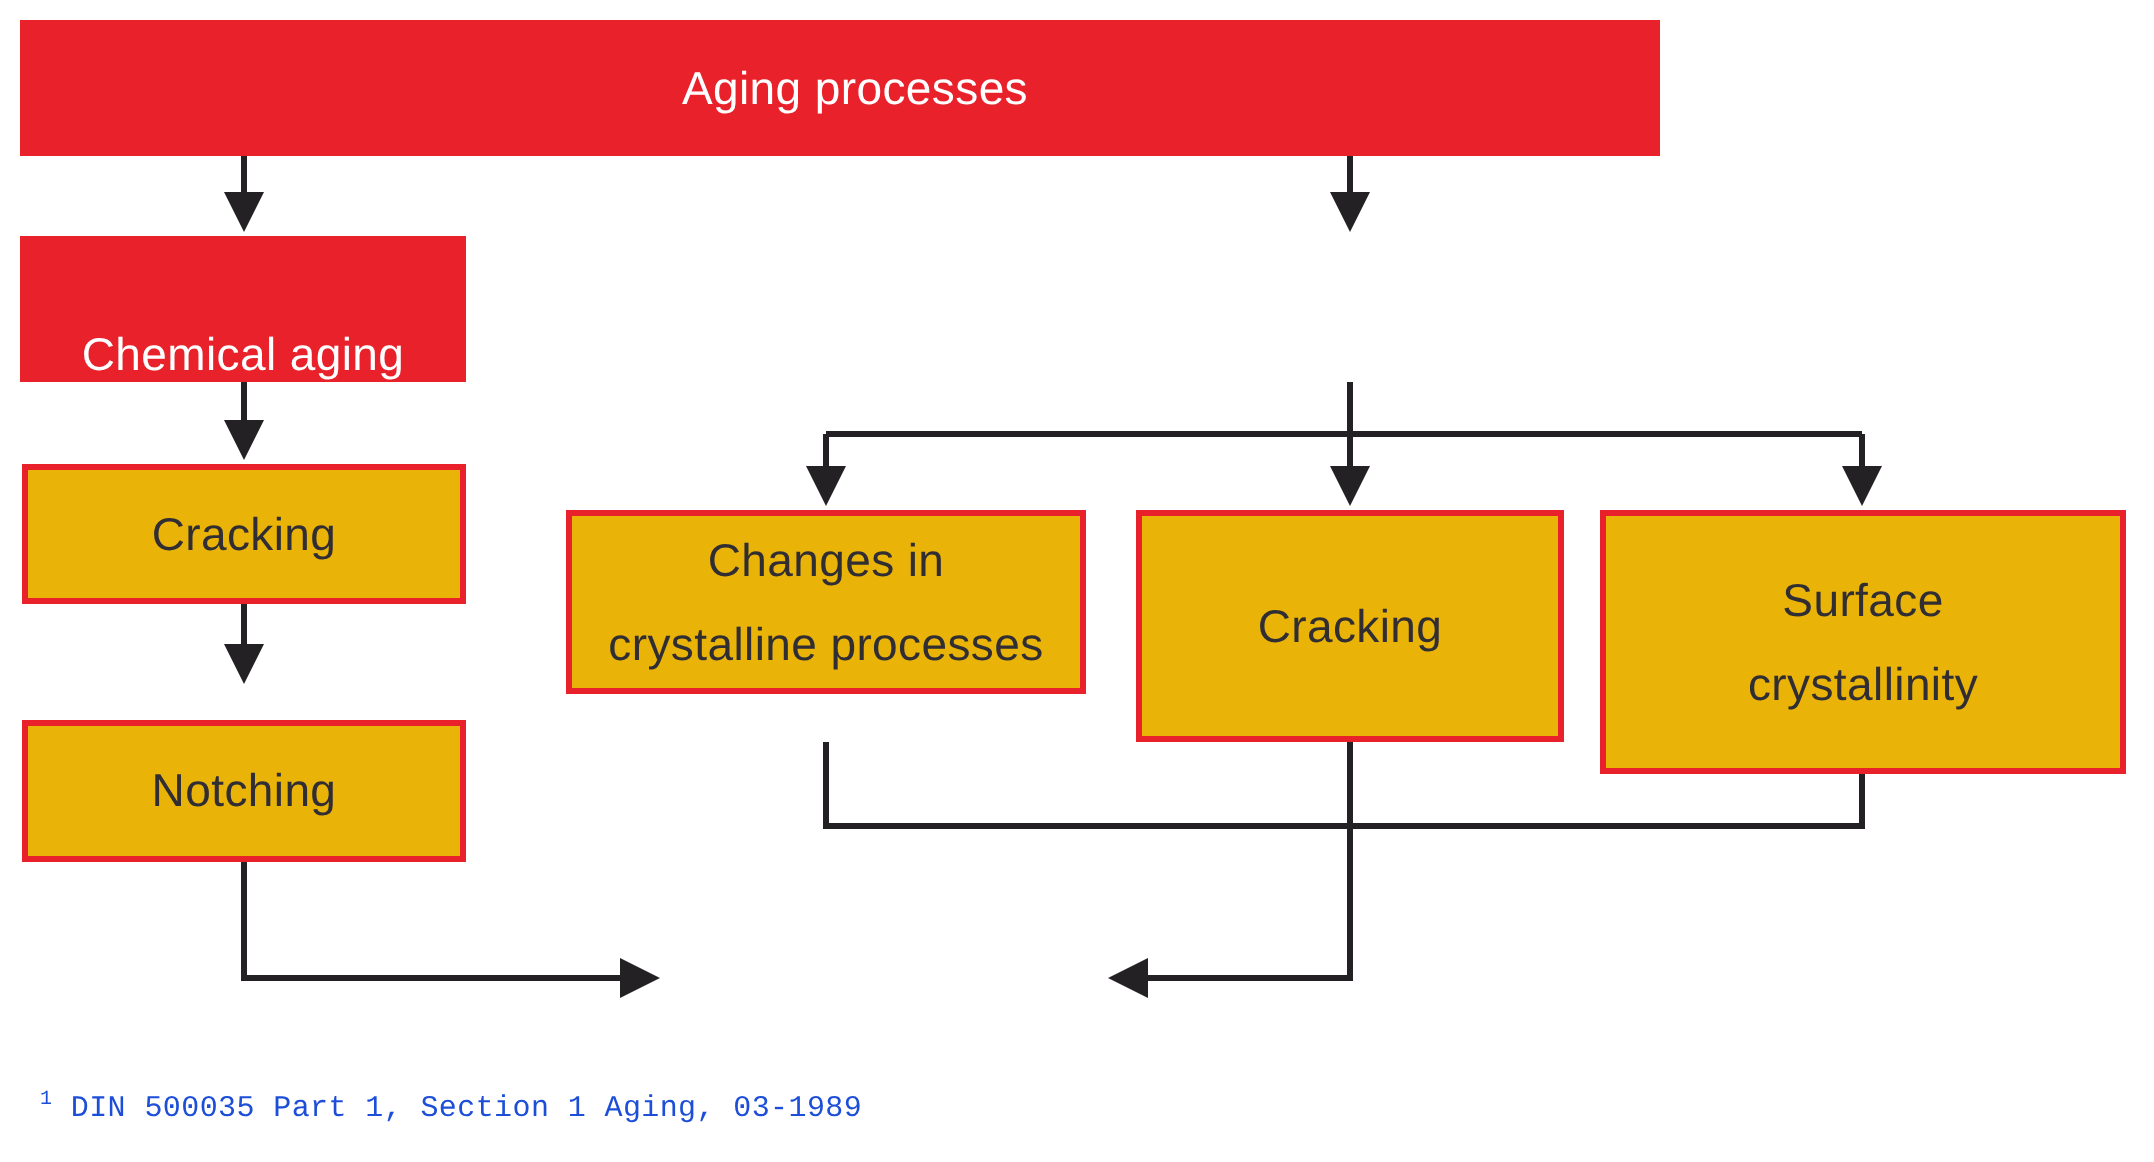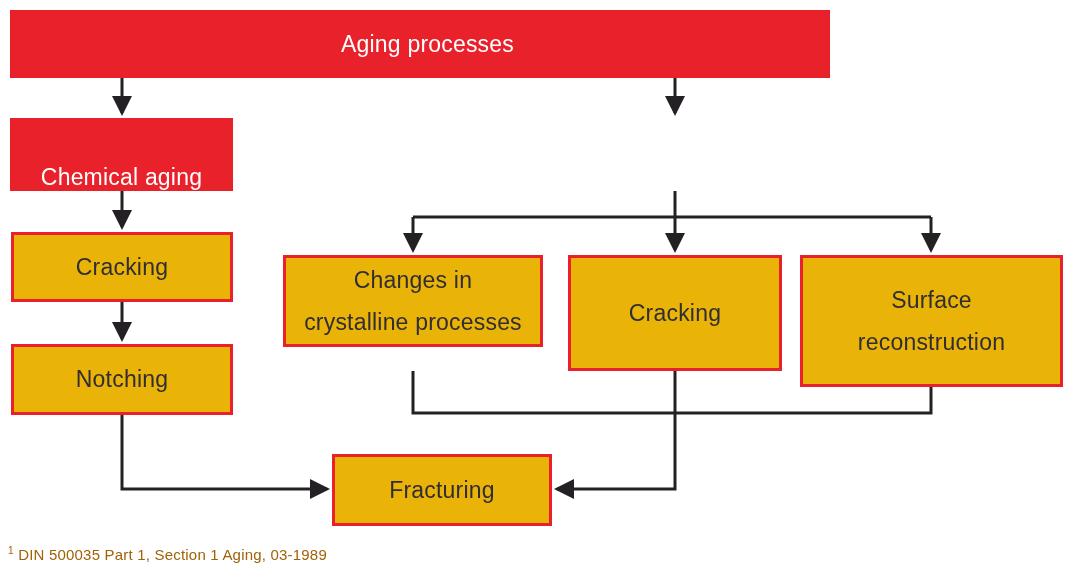--- a/index.html
+++ b/index.html
@@ -18,22 +18,22 @@
     align-items:center; justify-content:center;
     text-align:center;
     font-size:23px;
     letter-spacing:0.2px;
     box-sizing:border-box;
   }
   .filled { background:#e8212b; color:#ffffff; }
   .outlined { background:#eab308; border:3px solid #e8212b; color:#302e33; }
   .node .ln { display:block; line-height:42px; }
   .footnote {
-    position:absolute; left:8px; top:545px;
-    font-size:15px; color:#a16207; letter-spacing:0.2px;
+    position:absolute; left:20px; top:545px;
+    font-size:15px; color:#1d4ed8; letter-spacing:0.2px;font-family:Liberation Mono, monospace;
   }
   .footnote sup { font-size:10px; }
 </style>
 </head>
 <body>
 
 <div class="canvas">
 
   <svg class="edges" viewBox="0 0 1077 581" aria-hidden="true">
     <defs>
@@ -60,40 +60,37 @@
 
   <div class="node filled" style="left:10px; top:118px; width:223px; height:73px;justify-content:flex-end;">
     <span>Chemical aging</span>
   </div>
 
 
   <div class="node outlined" style="left:11px; top:232px; width:222px; height:70px;">
     <span>Cracking</span>
   </div>
 
-  <div class="node outlined" style="left:11px; top:344px; width:222px; height:71px;">
+  <div class="node outlined" style="left:11px; top:360px; width:222px; height:71px;">
     <span>Notching</span>
   </div>
 
   <div class="node outlined" style="left:283px; top:255px; width:260px; height:92px;">
     <span class="ln">Changes in</span>
     <span class="ln">crystalline processes</span>
   </div>
 
   <div class="node outlined" style="left:568px; top:255px; width:214px; height:116px;">
     <span class="ln">Cracking</span>
   </div>
 
   <div class="node outlined" style="left:800px; top:255px; width:263px; height:132px;">
     <span class="ln">Surface</span>
-    <span class="ln">reconstruction</span>
+    <span class="ln">crystallinity</span>
   </div>
 
-  <div class="node outlined" style="left:332px; top:454px; width:220px; height:72px;">
-    <span>Fracturing</span>
-  </div>
 
   <div class="footnote">
     <sup>1</sup>
     <span>DIN 500035 Part 1, Section 1 Aging, 03-1989</span>
   </div>
 
 </div>
 
 </body></html>

